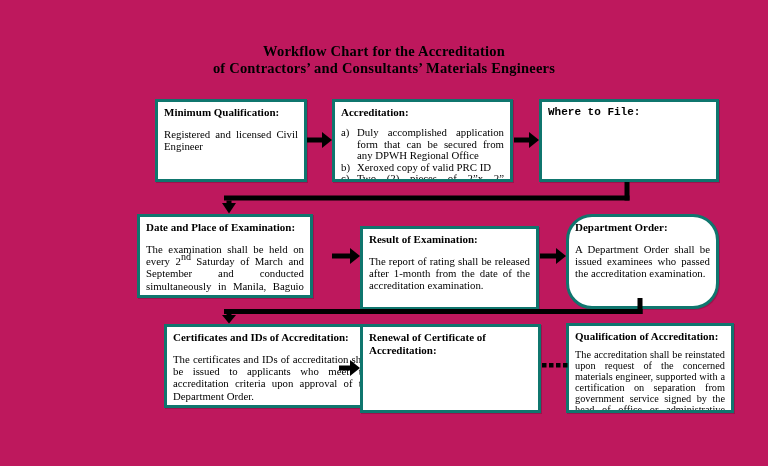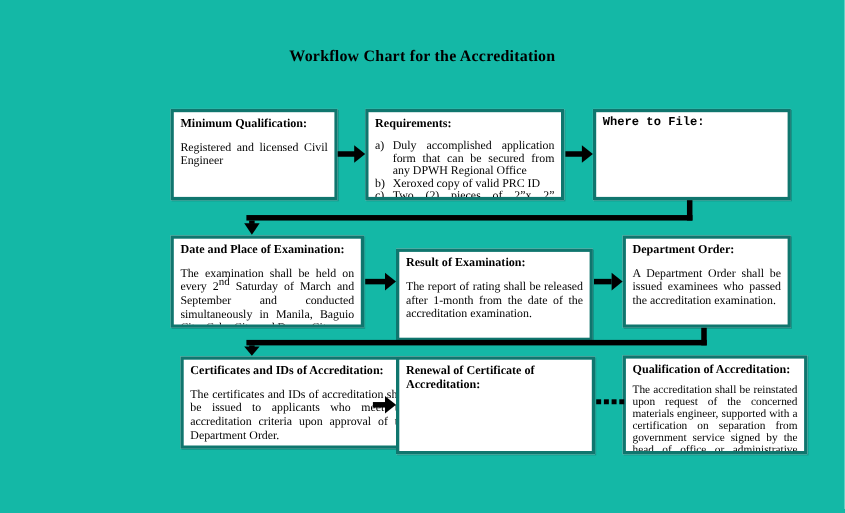--- a/index.html
+++ b/index.html
@@ -1,17 +1,17 @@
 <!DOCTYPE html>
 <html><head>
 <meta charset="utf-8">
 <style>
   html,body{margin:0;padding:0;background:#ffffff;}
   #canvas{
-    position:relative;width:768px;height:466px;background:#14b8a6;overflow:hidden;
+    position:relative;width:768px;height:466px;background:#be185d;overflow:hidden;
     font-family:"Liberation Serif","DejaVu Serif",serif;color:#000;
   }
   .title{
     position:absolute;top:43px;left:0;width:768px;text-align:center;
     font-weight:bold;font-size:14.5px;line-height:16.5px;letter-spacing:.2px;
   }
   .fbox{
     position:absolute;border:3px solid #0f766e;background:#fff;
     padding:4px 6px;box-sizing:border-box;overflow:hidden;
     box-shadow:1px 1px 0 rgba(0,0,0,0.18);
@@ -20,47 +20,48 @@
   .fbox .bd{font-size:10.8px;line-height:12.2px;text-align:justify;}
   .fbox .bd sup{font-size:10px;line-height:0;vertical-align:super;}
   .req-list{margin:0;padding:0;list-style:none;font-size:10.8px;line-height:11.6px;}
   .req-list .li{display:flex;margin:0;}
   .req-list .marker{flex:0 0 16px;}
   .req-list .li-text{flex:1;text-align:justify;}
   
   .b1{left:155px;top:99px;width:152px;height:83px;}
   .b2{left:332px;top:99px;width:181px;height:83px;}
   .b3{left:539px;top:99px;width:180px;height:83px;font-family:Liberation Mono, monospace;}
-  .b4{left:155px;top:214px;width:176px;height:84px;}
+  .b4{left:137px;top:214px;width:176px;height:84px;}
   .b5{left:360px;top:226px;width:179px;height:84px;}
-  .b6{left:566px;top:214px;width:153px;height:84px;}
+  .b6{left:566px;top:214px;width:153px;height:95px;border-radius:26px;}
   .b7{left:164px;top:324px;width:217px;height:84px;}
   .b8{left:360px;top:324px;width:181px;height:89px;}
   .b9{left:566px;top:323px;width:168px;height:90px;}
   .b9 .bd{font-size:10.3px;line-height:11.1px;}
   .b9 .hd{margin-bottom:6px;}
   .b2 .hd{margin-bottom:8px;}
   #overlay{position:absolute;left:0;top:0;width:768px;height:466px;pointer-events:none;}
 </style>
 </head>
 <body>
 
 <div id="canvas">
 
   <div class="title">
     <div>Workflow Chart for the Accreditation</div>
+    <div>of Contractors’ and Consultants’  Materials Engineers</div>
   </div>
 
   <div class="fbox b1">
     <div class="hd">Minimum Qualification:</div>
     <div class="bd">Registered and licensed Civil Engineer</div>
   </div>
 
   <div class="fbox b2">
-    <div class="hd">Requirements:</div>
+    <div class="hd">Accreditation:</div>
     <div class="req-list">
       <div class="li">
         <span class="marker">a)</span>
         <span class="li-text">Duly accomplished application form that can be secured from any DPWH Regional Office</span>
       </div>
       <div class="li">
         <span class="marker">b)</span>
         <span class="li-text">Xeroxed copy of valid PRC ID</span>
       </div>
       <div class="li">

